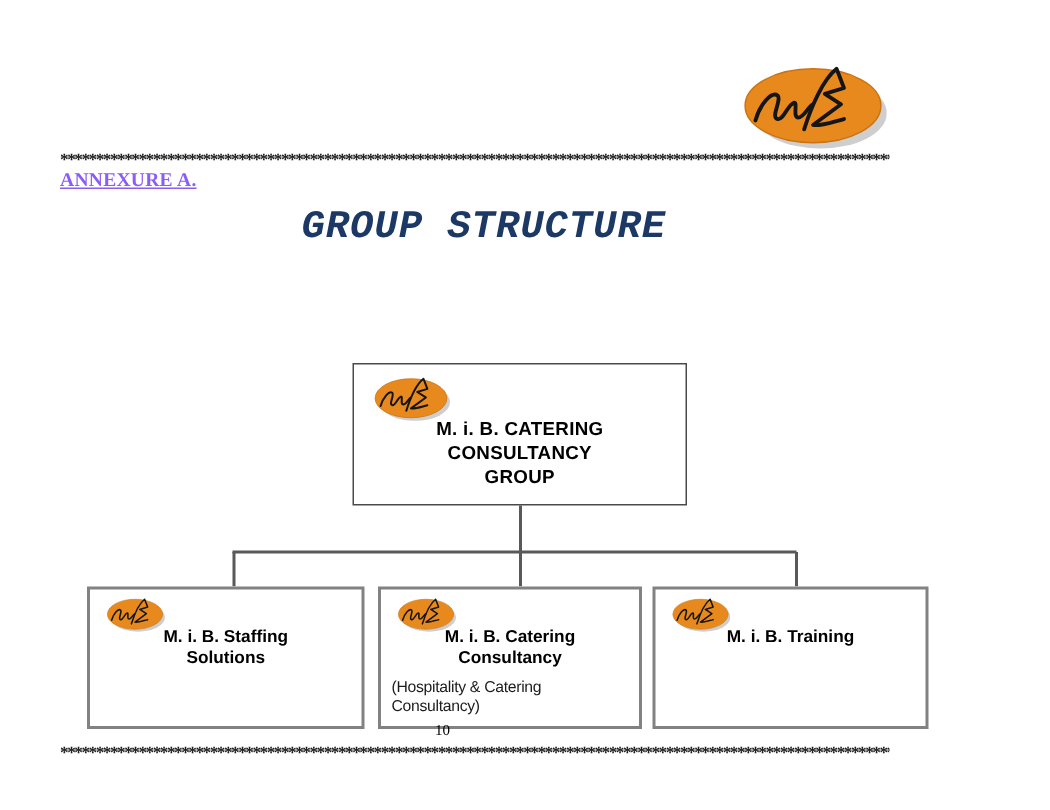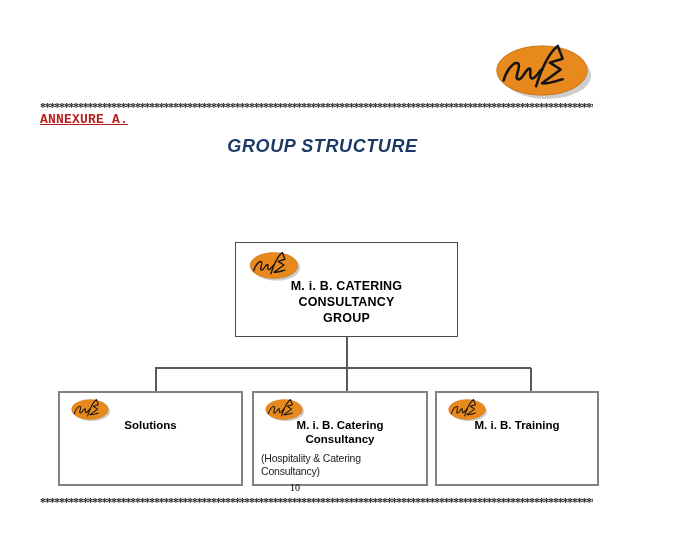--- a/index.html
+++ b/index.html
@@ -15,29 +15,29 @@
   
   .star-row {
     left:40px; width:553px; height:14px; overflow:hidden; white-space:nowrap;
     font-family:"Liberation Serif", serif; font-weight:bold; font-size:11.5px;
     letter-spacing:-1px; color:#1a1a1a;
   }
   #star-top { top:101px; }
   #star-bottom { top:496px; }
 
   #annexure {
-    left:40px; top:112px; font-family:Liberation Mono, monospace;
+    left:40px; top:112px; font-family:Liberation Serif, serif;
     font-weight:bold; font-size:13px; text-decoration:underline;
-    color:#b91c1c; letter-spacing:0.2px;
+    color:#8b5cf6; letter-spacing:0.2px;
   }
 
   #doc-title {
     left:40px; top:136px; width:565px; text-align:center;
-    font-family:Liberation Sans, sans-serif; font-weight:bold; font-style:italic;
-    font-size:18px; color:var(--title-navy); letter-spacing:0.6px;
+    font-family:Liberation Mono, monospace; font-weight:bold; font-style:italic;
+    font-size:26px; color:var(--title-navy); letter-spacing:0.6px;
   }
 
   
   #root-box {
     left:235px; top:242px; width:223px; height:95px;
     border:1.5px solid var(--root-border); box-sizing:border-box; background:#fff;
   }
   #root-box .logo { position:absolute; left:12px; top:6px; width:52px; height:33px; }
   #root-title {
     margin-top:35px; text-align:center; font-weight:bold; font-size:12.5px;
@@ -50,21 +50,21 @@
   #drop-1 { left:155px; top:368px; width:1.5px; height:23px; }
   #drop-2 { left:346px; top:368px; width:1.5px; height:23px; }
   #drop-3 { left:530px; top:368px; width:1.5px; height:23px; }
 
   .child-box {
     top:391px; height:95px; border:2px solid var(--child-border);
     box-sizing:border-box; background:#fff; position:absolute;
   }
   #child-1 { left:58px;  width:185px; }
   #child-2 { left:252px; width:176px; }
-  #child-3 { left:435px; width:164px; }
+  #child-3 { left:435px; width:184px; }
   .child-box .logo { position:absolute; left:10px; top:4px; width:40px; height:25px; }
   .child-title {
     margin-top:26px; text-align:center; font-weight:bold;
     font-size:11.5px; line-height:13.5px; color:#000;
   }
   .child-sub {
     margin:6px 4px 0 7px; font-size:10.5px; line-height:13px;
     color:#1c1c1c; letter-spacing:-0.2px;
   }
 
@@ -114,20 +114,21 @@
 <div id="hbar" class="connector"></div>
 <div id="drop-1" class="connector"></div>
 <div id="drop-2" class="connector"></div>
 <div id="drop-3" class="connector"></div>
 
 <div id="child-1" class="child-box">
   <svg class="logo" viewBox="0 0 100 62">
     <use href="#mib-logo"></use>
   </svg>
   <div class="child-title">
+    <div>M. i. B. Staffing</div>
     <div>Solutions</div>
   </div>
 </div>
 
 <div id="child-2" class="child-box">
   <svg class="logo" viewBox="0 0 100 62">
     <use href="#mib-logo"></use>
   </svg>
   <div class="child-title">
     <div>M. i. B. Catering</div>

